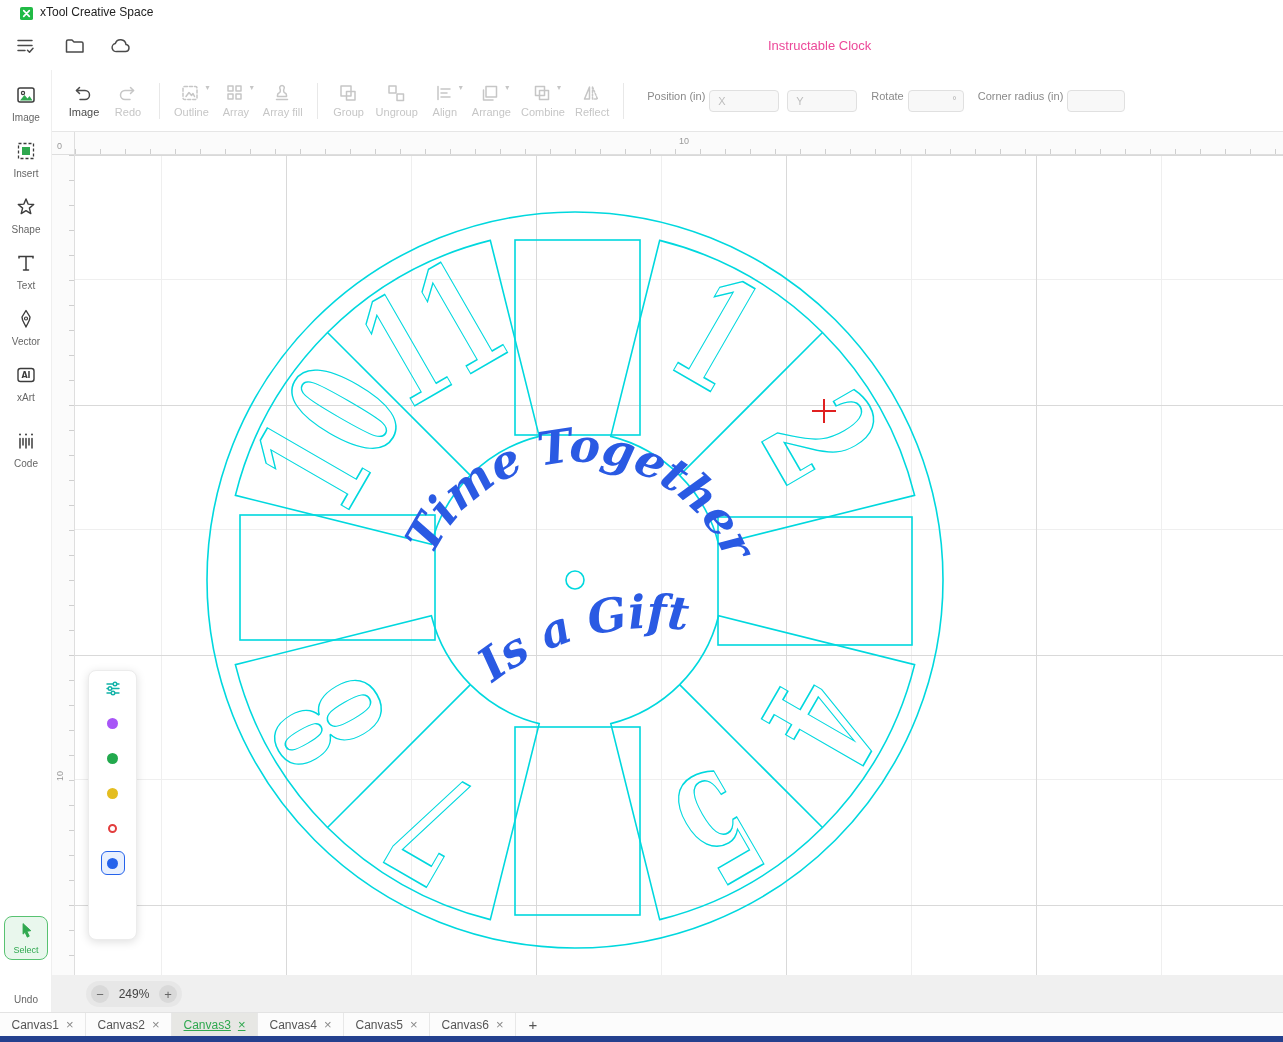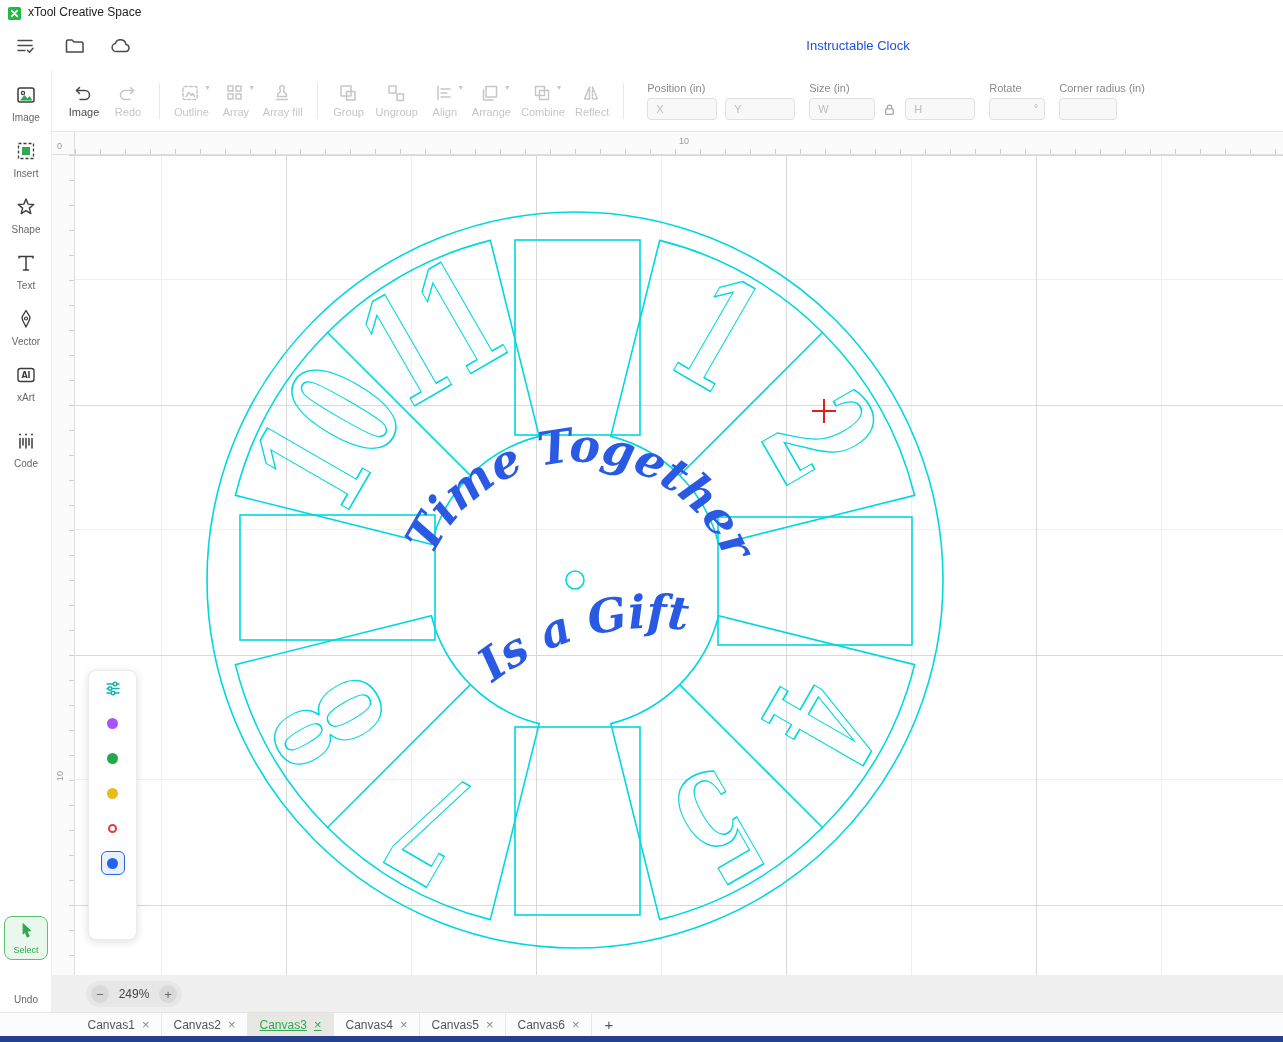--- a/index.html
+++ b/index.html
@@ -2,44 +2,44 @@
 <html><head>
 <meta charset="utf-8">
 <style>
   * { margin:0; padding:0; box-sizing:border-box; }
   html,body { width:1283px; height:1042px; overflow:hidden; background:#fff;
               font-family:"Liberation Sans", sans-serif; }
   #app { position:relative; width:1283px; height:1042px; background:#fff; }
 
   
   #titlebar { position:absolute; left:0; top:0; width:1283px; height:24px; background:#fff;
-              display:flex; align-items:center; padding-left:8px; gap:7px; }
+              display:flex; align-items:center; padding-left:20px; gap:7px; }
   #titlebar .logo { width:13px; height:13px; display:inline-block; }
   #titlebar .app-title { font-size:12px; color:#222; }
 
   
   #menubar { position:absolute; left:0; top:24px; width:1283px; height:46px; background:#fff; }
   .mb-icon { position:absolute; top:10px; width:26px; height:26px; cursor:pointer; color:#4a4a4a; }
   .mb-icon svg { width:24px; height:24px; stroke:currentColor; fill:none; stroke-width:1.5; stroke-linecap:round; stroke-linejoin:round; }
-  #project-title { position:absolute; left:768px; top:14px; width:180px; text-align:center;
-                   font-size:13px; color:#1d4ed8; }
+  #project-title { position:absolute; left:768px; top:14px; width:180px; text-align:left;
+                   font-size:13px; color:#ec4899; }
 
   
   #toolbar { position:absolute; left:52px; top:70px; width:1231px; height:62px; background:#fff;
              border-bottom:1px solid #e6e6e6; display:flex; align-items:center; padding-left:10px; }
   .tbtn { min-width:44px; padding:0 5px; height:52px; display:flex; flex-direction:column;
           align-items:center; justify-content:center; gap:3px; color:#4b4b4b; cursor:pointer; }
   .tbtn.disabled { color:#c6c6c6; }
   .ticon { position:relative; width:22px; height:20px; }
   .ticon svg { width:20px; height:20px; stroke:currentColor; fill:none; stroke-width:1.5; stroke-linecap:round; stroke-linejoin:round; }
   .ticon .caret { position:absolute; right:-7px; top:1px; font-size:8px; line-height:8px; }
   .tlabel { font-size:11px; white-space:nowrap; }
   .tdivider { width:1px; height:36px; background:#e8e8e8; margin:0 9px; }
 
-  .prop-group { display:flex; flex-direction:column; gap:4px; margin-left:14px; }
+  .prop-group { display:flex; flex-direction:row; gap:4px; margin-left:14px; }
   .prop-label { font-size:11px; color:#8a8a8a; }
   .prop-row { display:flex; align-items:center; gap:8px; }
   .prop-input { width:70px; height:22px; border:1px solid #e0e0e0; border-radius:4px;
                 background:#f8f8f8; font-size:11px; padding:0 8px; color:#444; outline:none; }
   .prop-input::placeholder { color:#bdbdbd; }
   .prop-input.w66 { width:66px; } .prop-input.w56 { width:56px; } .prop-input.w58 { width:58px; }
   .lock { width:14px; height:14px; color:#a8a8a8; }
   .lock svg { width:13px; height:13px; stroke:currentColor; fill:none; stroke-width:1.2; }
   .suffix-wrap { position:relative; }
   .suffix { position:absolute; right:7px; top:4px; font-size:11px; color:#b5b5b5; }
@@ -109,21 +109,21 @@
   #zoomstrip { position:absolute; left:52px; top:975px; width:1231px; height:37px; background:#f0f0f0; }
   #zoom-pill { position:absolute; left:34px; top:6px; height:26px; background:#e7e7e7; border-radius:14px;
                display:flex; align-items:center; gap:6px; padding:0 5px; }
   .zoom-btn { width:18px; height:18px; border-radius:50%; background:#d9d9d9; color:#666;
               display:flex; align-items:center; justify-content:center; font-size:13px; line-height:1;
               cursor:pointer; }
   #zoom-value { font-size:12px; color:#444; min-width:38px; text-align:center; }
 
   
   #tabbar { position:absolute; left:0; top:1012px; width:1283px; height:24px; background:#fcfcfc;
-            border-top:1px solid #e3e3e3; display:flex; align-items:stretch; padding-left:76px; }
+            border-top:1px solid #e3e3e3; display:flex; align-items:stretch; }
   .tab { width:86px; display:flex; align-items:center; justify-content:center; gap:7px;
          font-size:12px; color:#555; border-right:1px solid #e8e8e8; cursor:pointer; background:#fcfcfc; }
   .tab.active { background:#e7e7e4; color:#2fa84f;text-decoration:underline; }
   .tab-close { font-size:13px; color:#8a8a8a; line-height:1; }
   .tab.active .tab-close { color:#2fa84f; }
   #tab-add { width:34px; display:flex; align-items:center; justify-content:center; font-size:15px;
              color:#555; cursor:pointer; }
 
   #bottom-strip { position:absolute; left:0; top:1036px; width:1283px; height:6px; background:#24408e; }
 </style>
@@ -278,33 +278,20 @@
     <div class="tdivider"></div>
 
     <div class="prop-group">
       <span class="prop-label">Position (in)</span>
       <div class="prop-row">
         <input class="prop-input" placeholder="X" style="">
         <input class="prop-input" placeholder="Y" style="">
       </div>
     </div>
 
-    <div class="prop-group">
-      <span class="prop-label">Size (in)</span>
-      <div class="prop-row">
-        <input class="prop-input w66" placeholder="W" style="">
-        <span class="lock">
-          <svg viewBox="0 0 12 12">
-              <rect x="2.5" y="5.5" width="7" height="5" rx="1"></rect>
-              <path d="M4 5.5 V4 a2 2 0 0 1 4 0 V5.5"></path>
-            </svg>
-        </span>
-        <input class="prop-input" placeholder="H" style="">
-      </div>
-    </div>
 
     <div class="prop-group">
       <span class="prop-label">Rotate</span>
       <div class="prop-row">
         <span class="suffix-wrap">
           <input class="prop-input w56" style="">
           <span class="suffix">°</span>
         </span>
       </div>
     </div>

